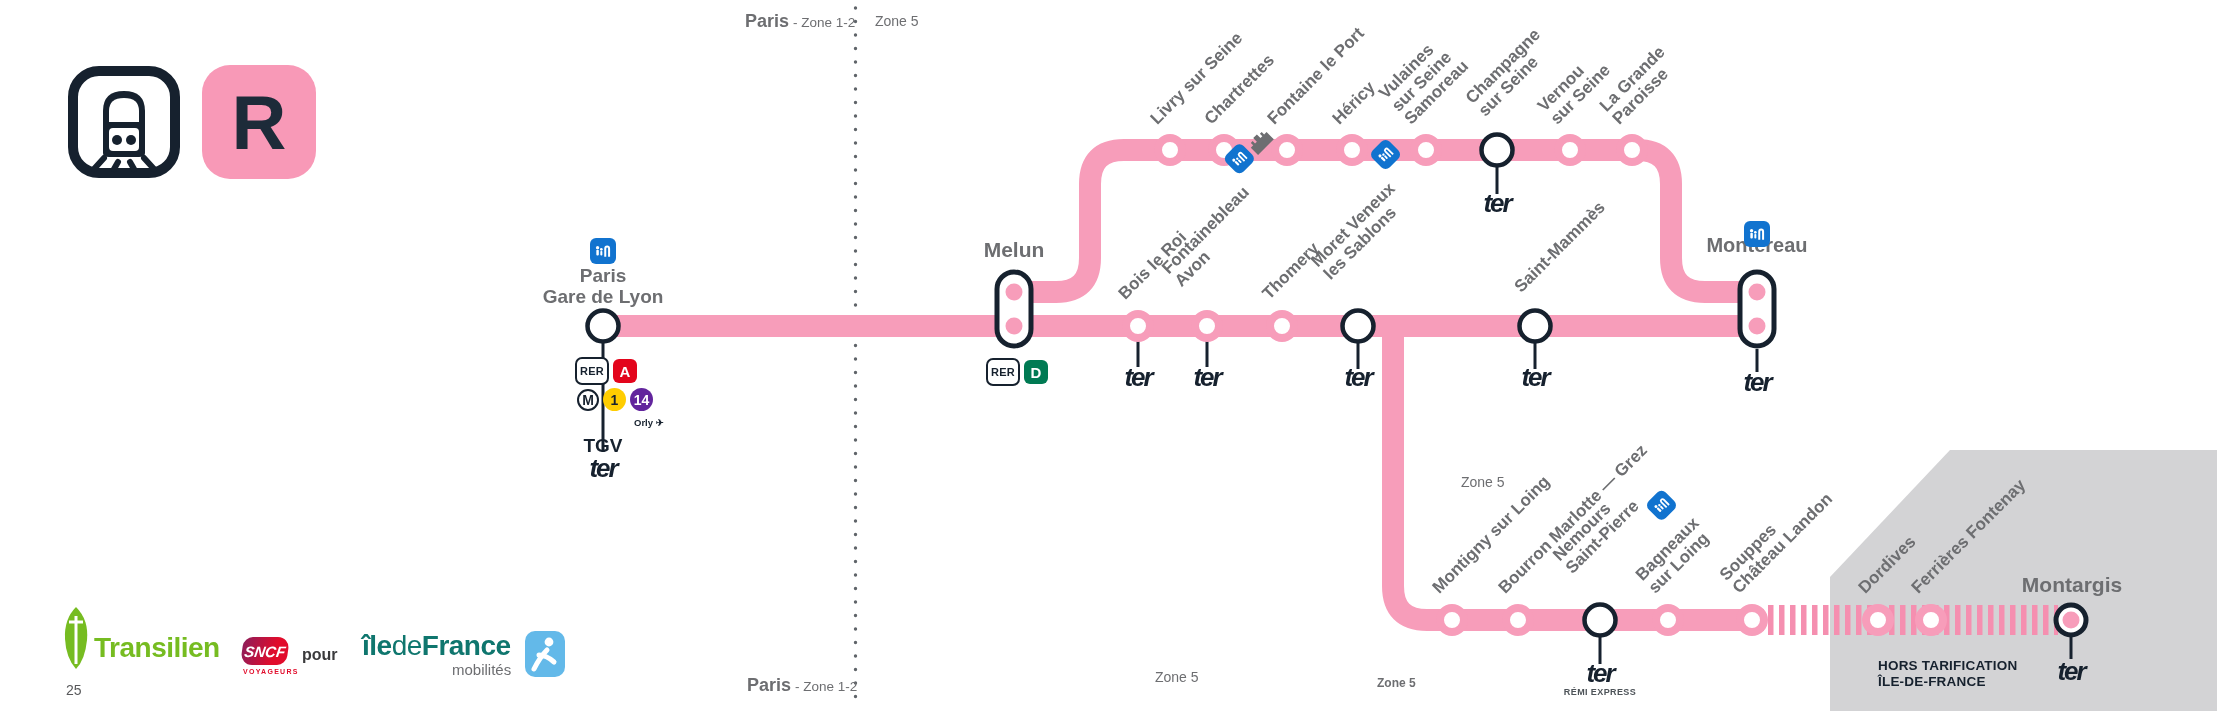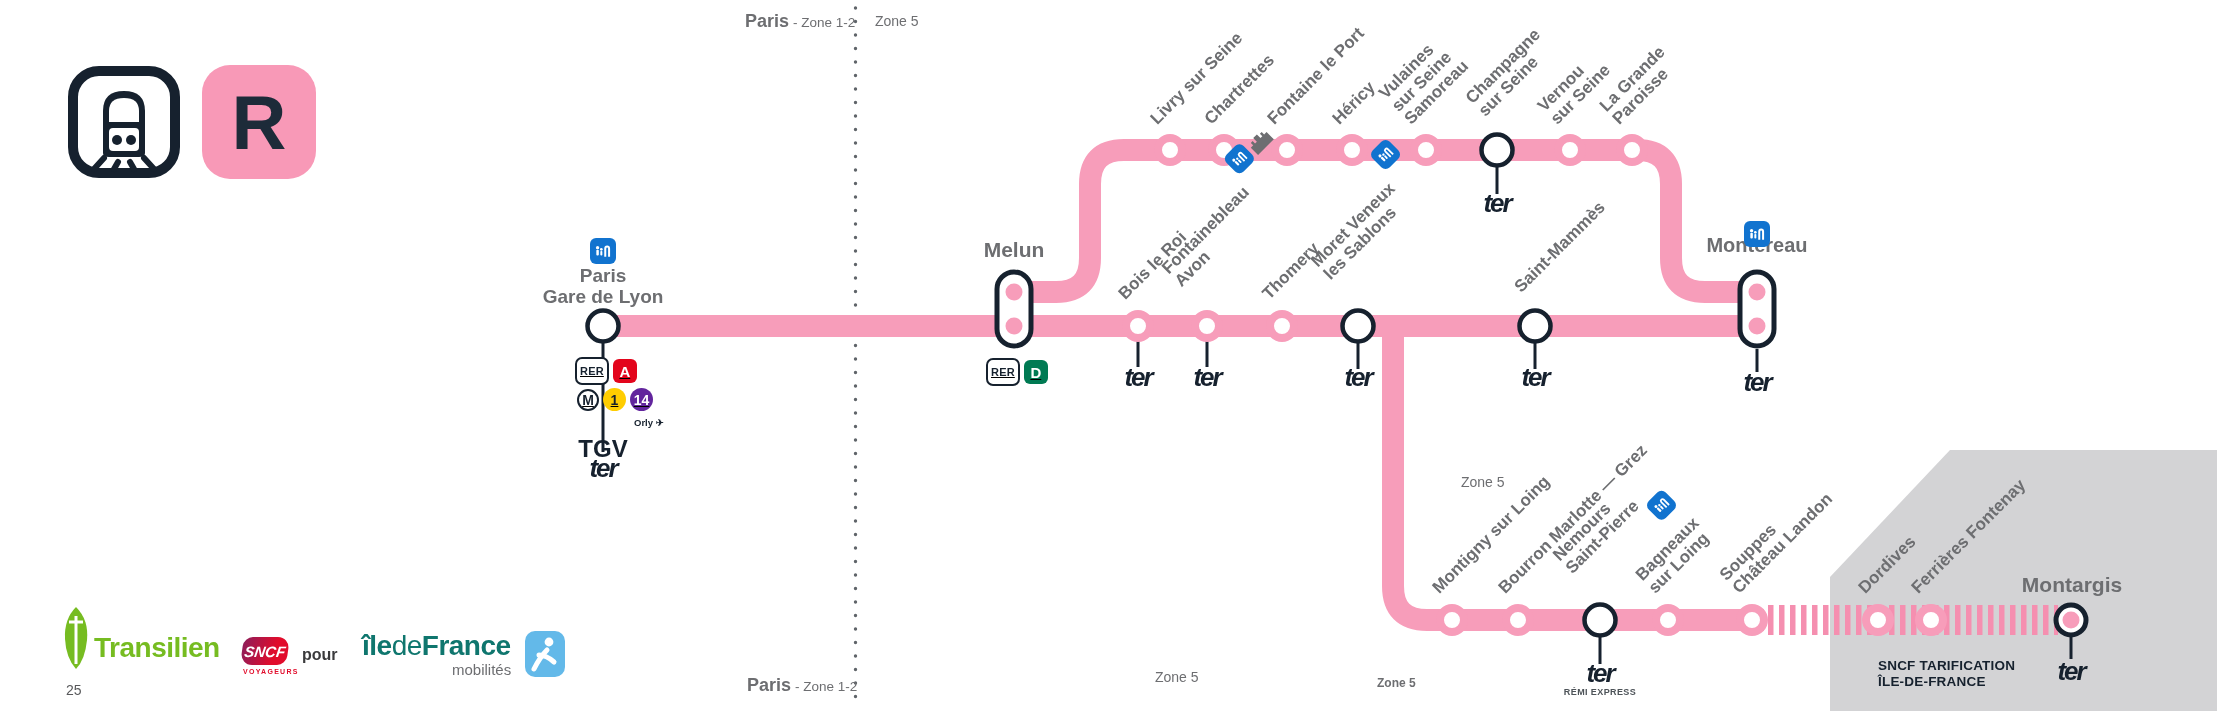--- a/index.html
+++ b/index.html
@@ -19,31 +19,31 @@
        font-size:26px;letter-spacing:-2px;color:#16212e;transform:translateX(-50%);line-height:1;}
   .remi{position:absolute;transform:translateX(-50%);font-size:9px;font-weight:700;
         color:#4d5358;letter-spacing:.4px;white-space:nowrap;}
   .zone{position:absolute;color:#6d6e71;font-size:14px;white-space:nowrap;}
   .zone b{font-size:18px;color:#6d6e71;}
   .zone .sfx{font-size:13.5px;}
   .zone.small{font-size:12px;font-weight:700;}
   .hors{position:absolute;font-weight:700;font-size:13.5px;color:#16212e;line-height:1.2;
         white-space:pre-line;letter-spacing:.2px;}
   
-  .brow{position:absolute;display:flex;gap:4px;align-items:center;text-decoration:underline;}
+  .brow{position:absolute;display:flex;gap:4px;align-items:center;}
   .b-rer{display:inline-flex;align-items:center;justify-content:center;height:24px;padding:0 3px;
          border:2.5px solid #16212e;border-radius:7px;background:#fff;color:#16212e;
          font-weight:700;font-size:11px;letter-spacing:.2px;}
   .b-sq{display:inline-flex;align-items:center;justify-content:center;width:24px;height:24px;
         border-radius:6px;color:#fff;font-weight:700;font-size:15px;}
   .b-ci{display:inline-flex;align-items:center;justify-content:center;width:23px;height:23px;
         border-radius:50%;font-weight:700;font-size:14px;}
   .m-out{border:2.5px solid #16212e;background:#fff;color:#16212e;width:18px;height:18px;}
   .orly{position:absolute;font-size:9.5px;font-weight:700;color:#16212e;white-space:nowrap;}
-  .tgv{position:absolute;transform:translateX(-50%);font-weight:700;font-size:24px;color:#16212e;}
+  .tgv{position:absolute;transform:translateX(-50%);font-weight:700;font-size:19px;color:#16212e;}
   
   .idfm{position:absolute;width:26px;height:26px;background:#1173cf;border-radius:6px;
         display:flex;align-items:center;justify-content:center;}
   .idfm.inline{position:relative;width:24px;height:24px;flex:none;}
   
   .logoR{position:absolute;width:114px;height:114px;border-radius:28px;background:#F899B7;
          display:flex;align-items:center;justify-content:center;font-weight:700;font-size:76px;
          color:#1d2b39;}
   
   .transilien{position:absolute;font-weight:700;font-size:28px;color:#76BC21;letter-spacing:-.5px;}
@@ -294,21 +294,21 @@
   <div class="ter" style="left:1138px;top:364px">ter</div>
   <div class="ter" style="left:1207px;top:364px">ter</div>
   <div class="ter" style="left:1358px;top:364px">ter</div>
   <div class="ter" style="left:1535px;top:364px">ter</div>
   <div class="ter" style="left:1497px;top:190px">ter</div>
   <div class="ter" style="left:1757px;top:369px">ter</div>
   <div class="ter" style="left:1600px;top:660px">ter</div>
   <div class="remi" style="left:1600px;top:687px">RÉMI EXPRESS</div>
   <div class="ter" style="left:2071px;top:658px">ter</div>
 
-  <div class="hors" style="left:1878px;top:658px">SNCF TARIFICATION
+  <div class="hors" style="left:1878px;top:658px">HORS TARIFICATION
 ÎLE-DE-FRANCE</div>
 
   <svg class="abs" style="left:62px;top:606px" width="28" height="64" viewBox="0 0 28 64">
     <path d="M14 1 Q27 14 25 34 Q23 54 14 63 Q4 52 3 33 Q2 13 14 1 Z" fill="#76BC21"></path>
     <line x1="14" y1="10" x2="14" y2="58" stroke="#fff" stroke-width="3"></line>
     <line x1="7" y1="16" x2="21" y2="16" stroke="#fff" stroke-width="3"></line>
   </svg>
   <div class="transilien" style="left:94px;top:632px">Transilien</div>
   <div class="sncf" style="left:242px;top:637px">SNCF</div>
   <div class="voyageurs" style="left:243px;top:668px">VOYAGEURS</div>

